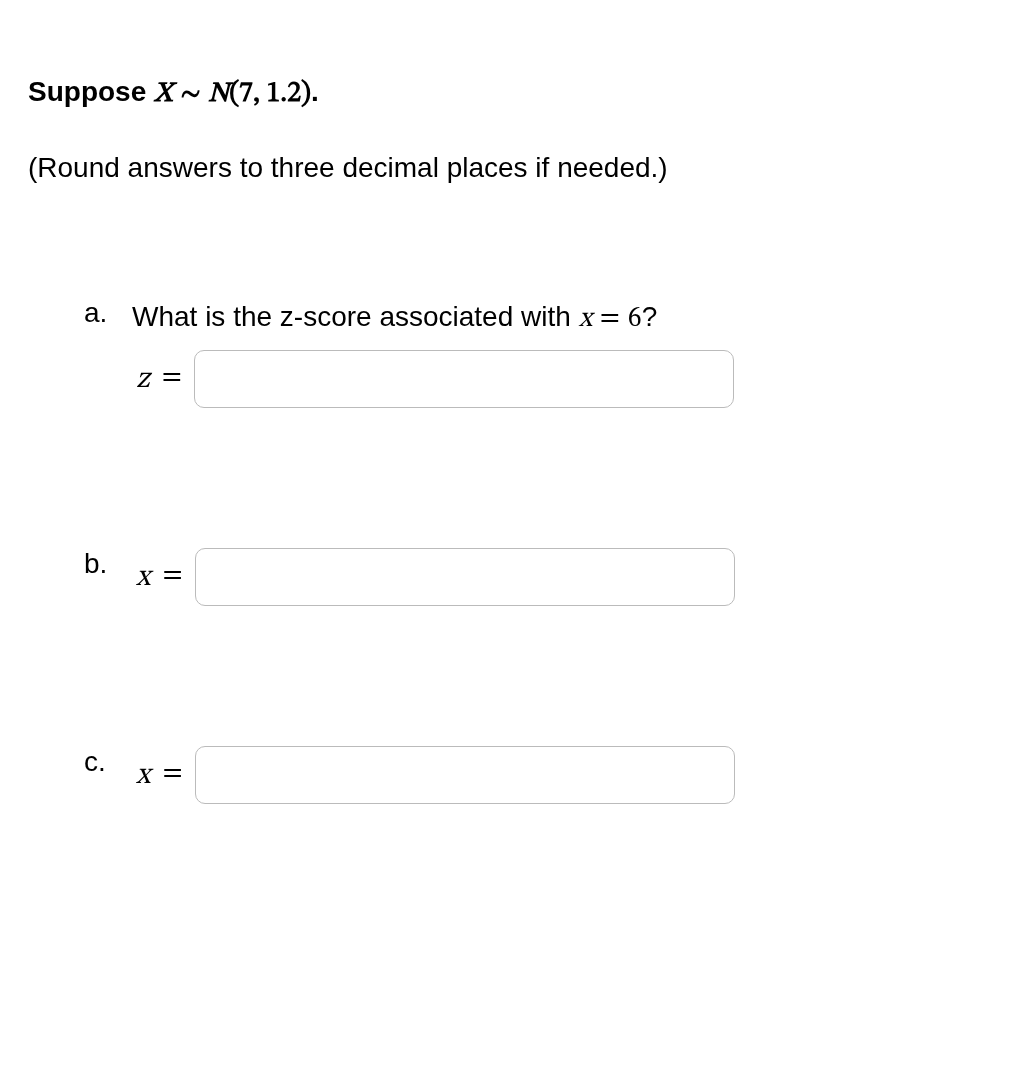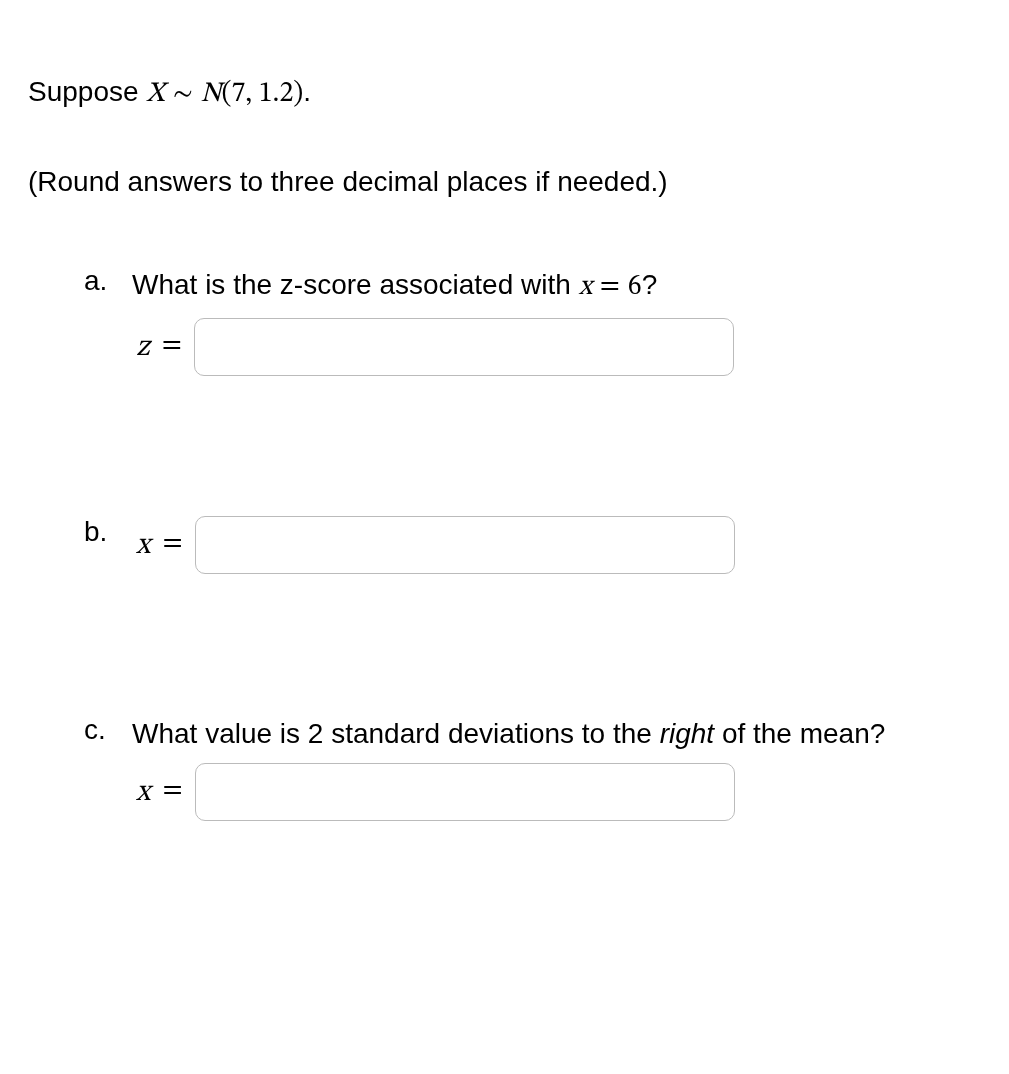--- a/index.html
+++ b/index.html
@@ -6,33 +6,34 @@
     body {
       width: 1009px;
       height: 1074px;
       background: #fff;
       font-family: 'Trebuchet MS', 'Lucida Sans', Verdana, sans-serif;
       color: #000;
       padding: 72px 28px 28px 28px;
       font-size: 28px;
     }
     .intro-line {
-      margin-bottom: 48px;
+      margin-bottom: 34px;
       line-height: 1.4;
+      font-weight: bold;
     }
     .math {
       font-family: 'Cambria Math', 'STIX Two Math', Georgia, 'Times New Roman', serif;
       font-style: italic;
     }
     .math-up {
       font-family: 'Cambria Math', 'STIX Two Math', Georgia, 'Times New Roman', serif;
       font-style: normal;
     }
     .round-line {
-      margin-bottom: 64px;
+      margin-bottom: 110px;
       line-height: 1.4;
     }
     .list {
       padding-left: 56px;
     }
     .item {
       position: relative;
       margin-bottom: 140px;
       padding-left: 48px;
     }
@@ -109,23 +110,20 @@
     <span class="item-label">b.</span>
     <div class="answer-row">
       <span class="answer-var">x</span>
       <span class="answer-eq">=</span>
       <input type="text" class="answer-input" value="" style="">
     </div>
   </div>
 
   <div class="item">
     <span class="item-label">c.</span>
-    <div class="item-content">
-      <span class="q-text">What value is 2 standard deviations to the </span><em class="right">right</em><span class="q-text"> of the mean?</span>
-    </div>
     <div class="answer-row">
       <span class="answer-var">x</span>
       <span class="answer-eq">=</span>
       <input type="text" class="answer-input" value="" style="">
     </div>
   </div>
 
 </div>
 
 </body></html>

